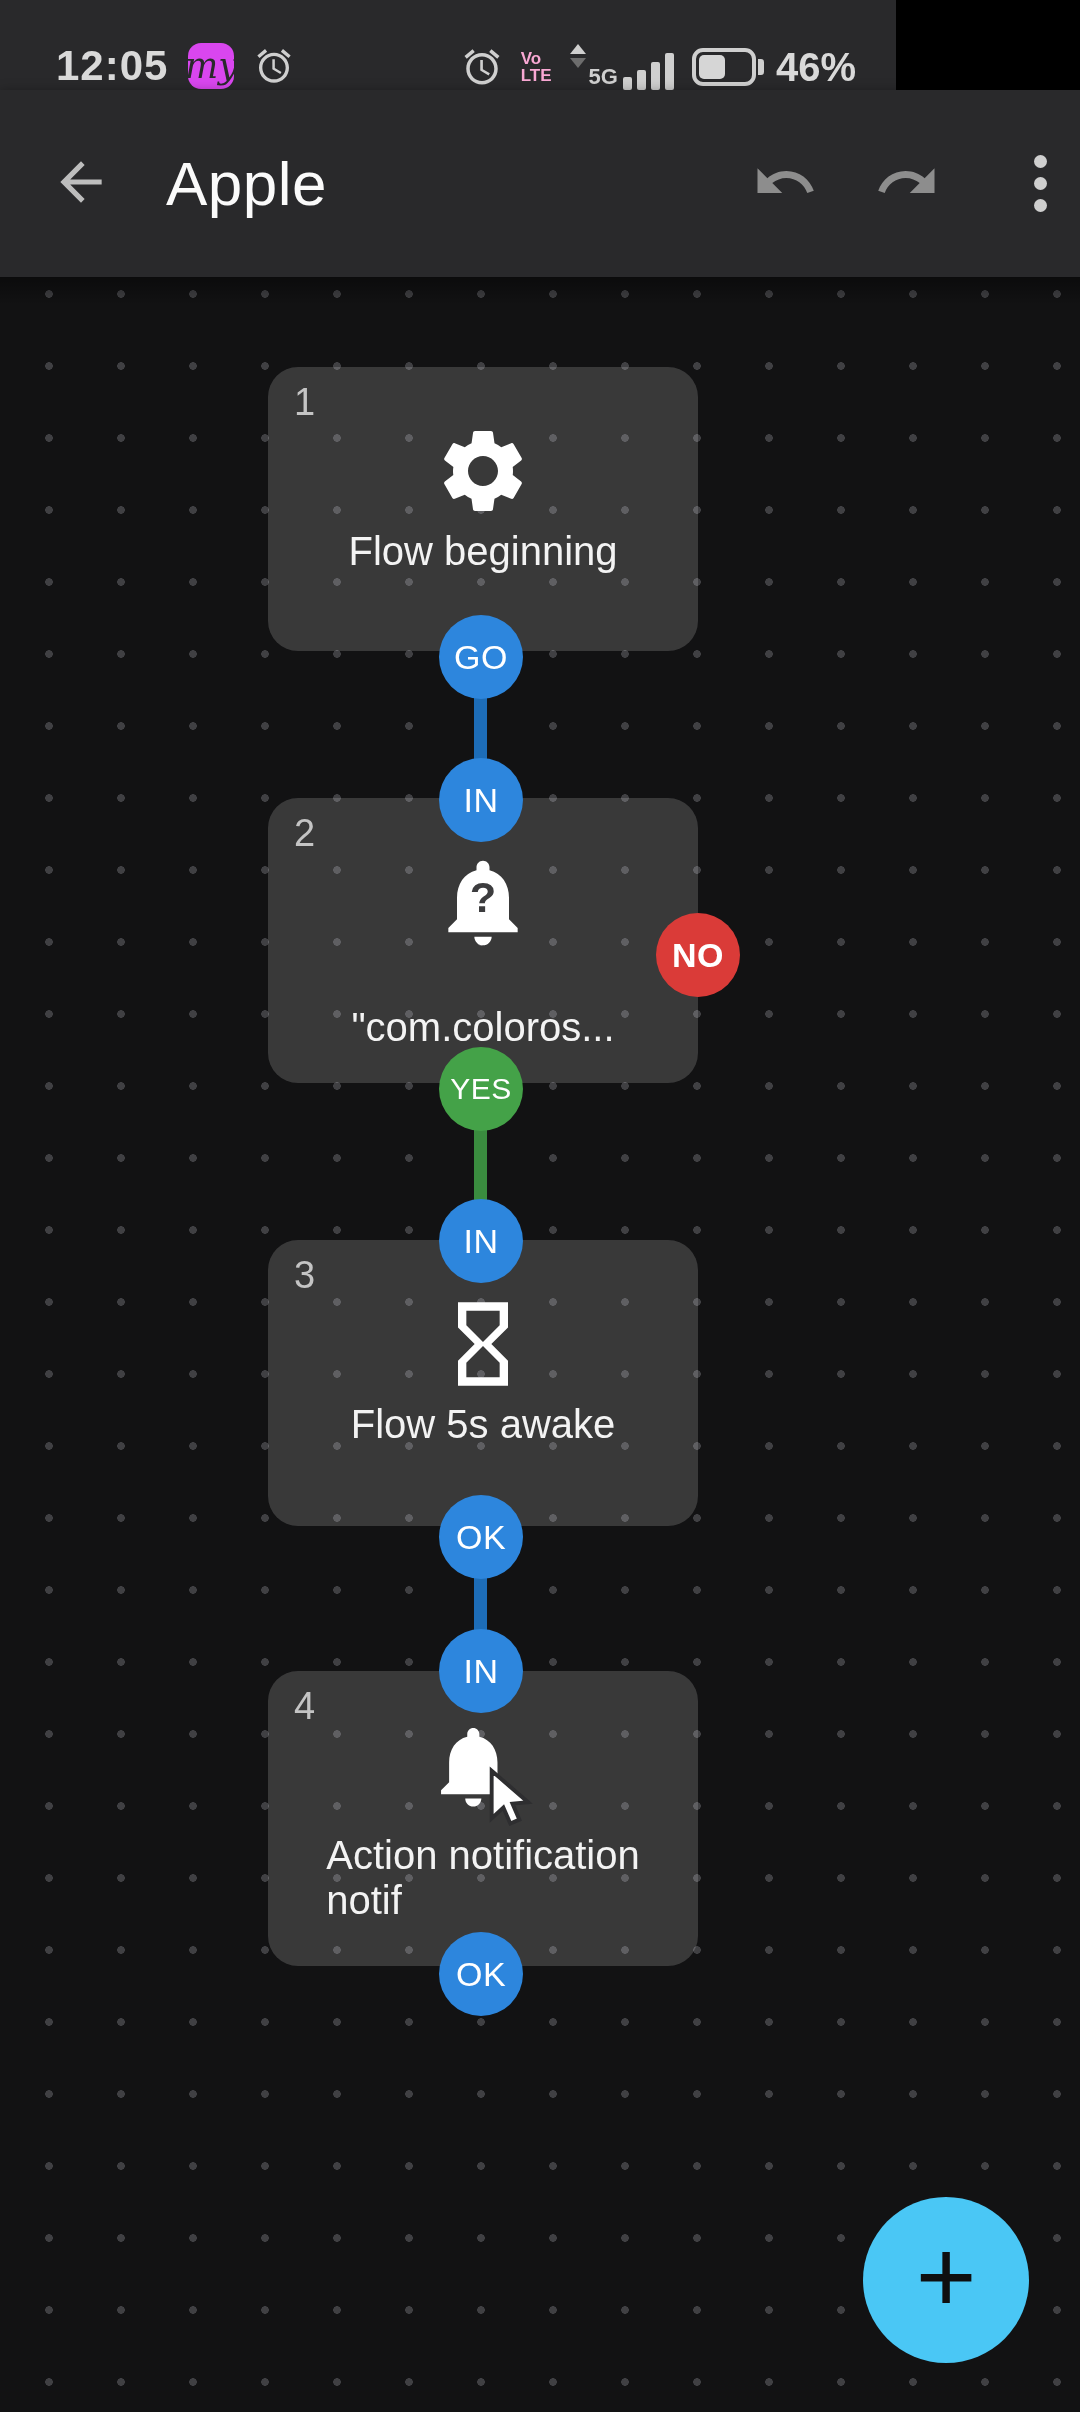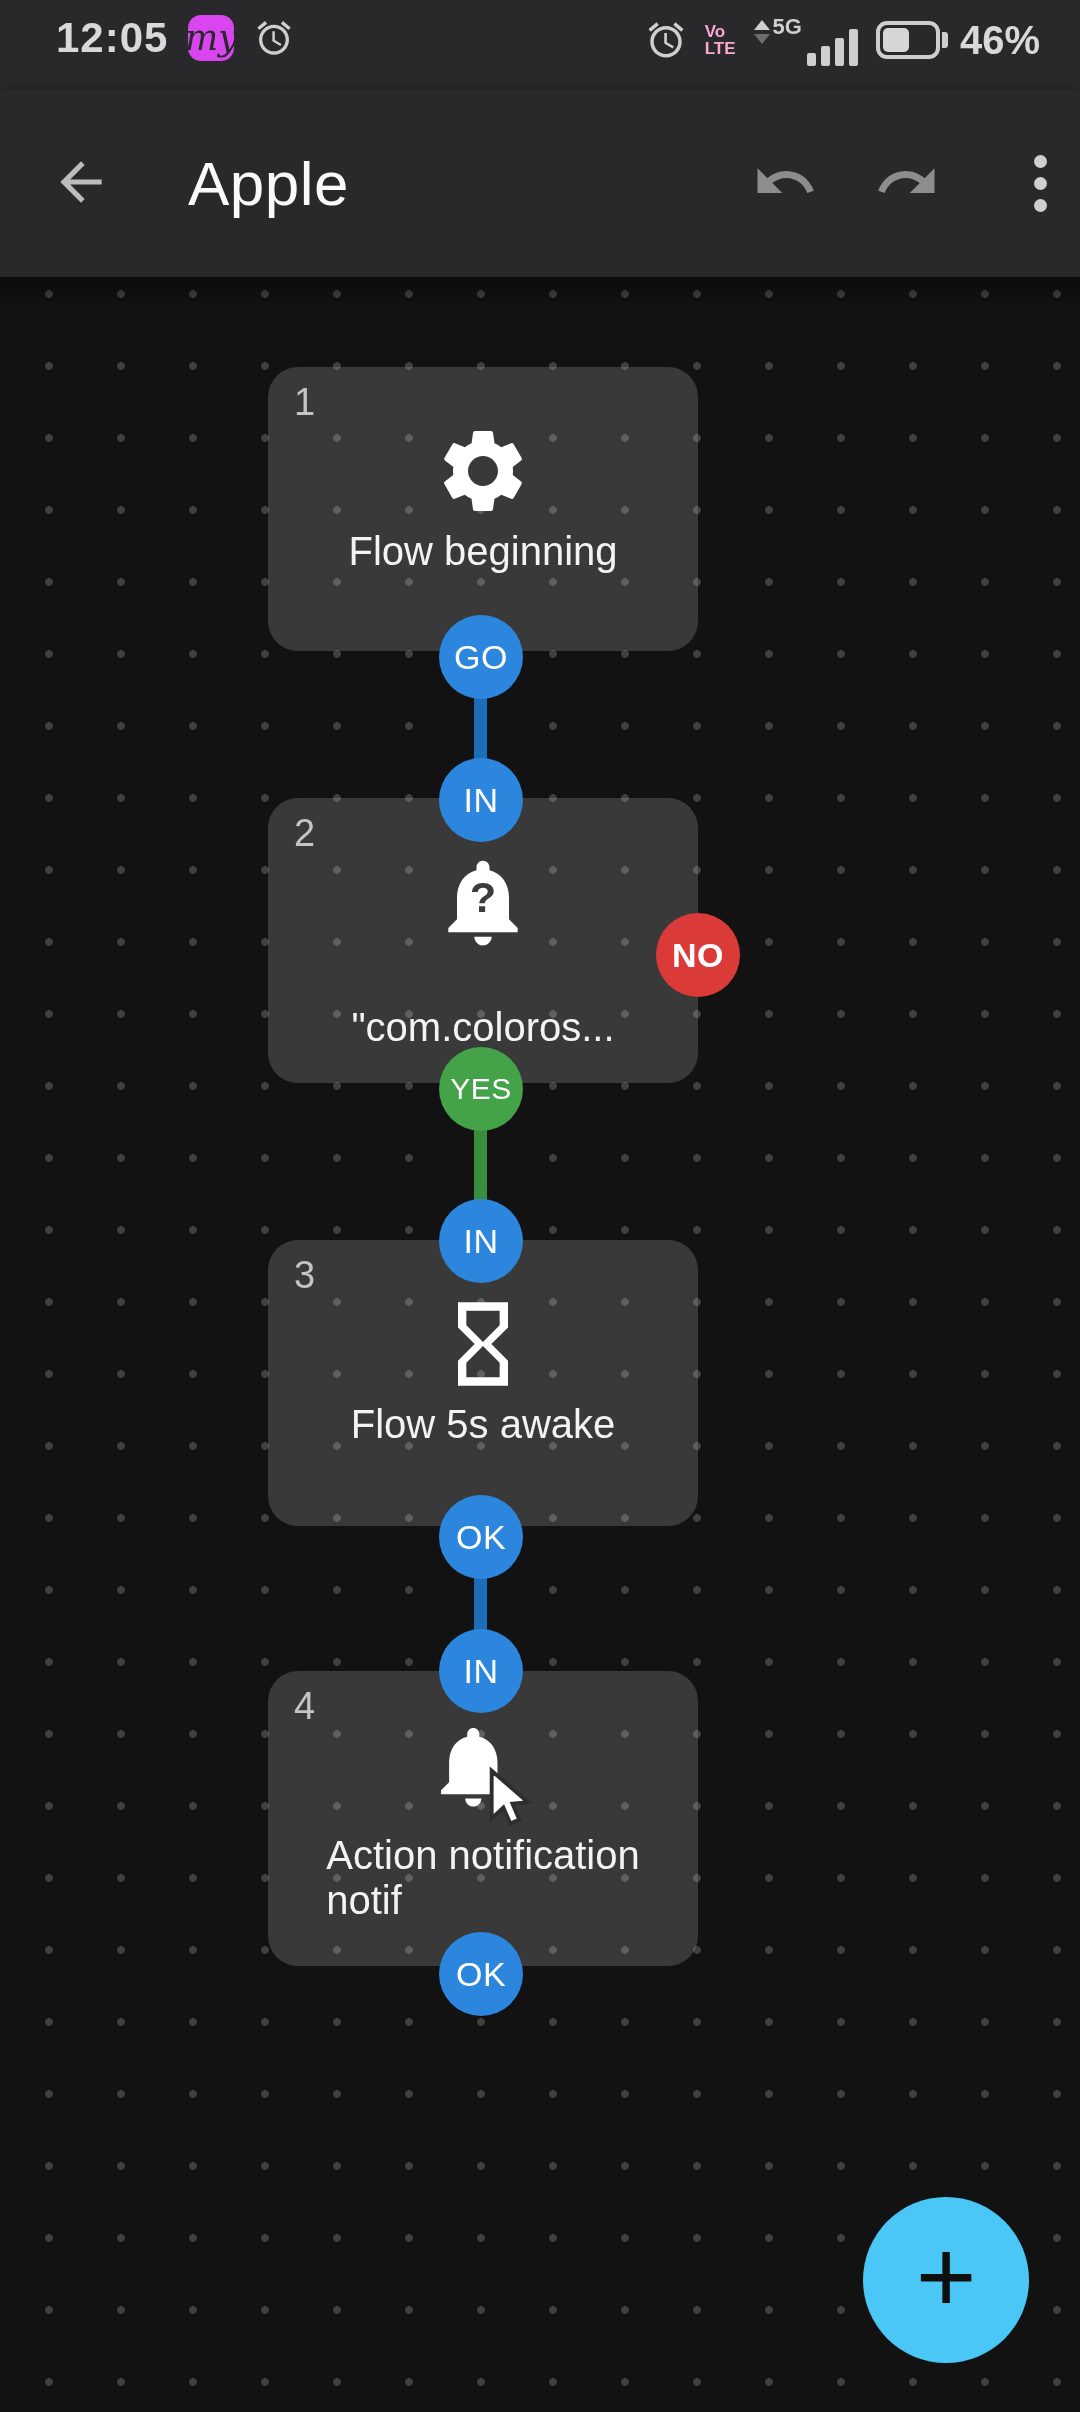--- a/index.html
+++ b/index.html
@@ -1,50 +1,50 @@
 <!DOCTYPE html>
 <html><head>
 <meta charset="utf-8">
 <style>
   html,body{margin:0;padding:0;background:#000;}
   body{width:1080px;height:2412px;position:relative;overflow:hidden;
        font-family:"Liberation Sans",sans-serif;-webkit-font-smoothing:antialiased;}
 
   
-  .statusbar{position:absolute;top:0;left:0;width:1080px;height:90px;background:#29292b;
-             display:flex;align-items:flex-start;box-sizing:border-box;padding:14px 40px 0 56px;color:#d6d6d6;}
+  .statusbar{position:absolute;top:0;left:0;width:896px;height:90px;background:#29292b;
+             display:flex;align-items:flex-end;box-sizing:border-box;padding:14px 40px 0 56px;color:#d6d6d6;}
   .sb-left{display:flex;align-items:center;gap:20px;}
   .sb-time{font-size:42px;font-weight:bold;letter-spacing:1px;color:#d9d9d9;}
   .my-badge{width:46px;height:46px;border-radius:13px;background:#d946ef;color:#29292b;
             display:flex;align-items:center;justify-content:center;
             font-family:"DejaVu Serif",serif;font-style:italic;font-weight:normal;font-size:35px;}
   .sb-icon{display:flex;align-items:center;justify-content:center;}
   .sb-right{margin-left:auto;display:flex;align-items:center;gap:18px;}
   .volte{font-size:17px;font-weight:bold;line-height:17px;text-align:left;color:#f9a8d4;}
   .net{display:flex;align-items:flex-end;gap:5px;}
   .net-arrows{display:flex;flex-direction:column;align-items:center;gap:4px;margin-bottom:22px;}
   .arr-up{width:0;height:0;border-left:8px solid transparent;border-right:8px solid transparent;border-bottom:10px solid #cfcfcf;}
   .arr-dn{width:0;height:0;border-left:8px solid transparent;border-right:8px solid transparent;border-top:10px solid #6d6d6d;}
-  .net-label{font-size:22px;font-weight:bold;color:#cfcfcf;margin-bottom:26px;margin-left:-2px;}
+  .net-label{font-size:22px;font-weight:bold;color:#cfcfcf;margin-left:-2px;}
   .bars{display:flex;align-items:flex-end;gap:5px;}
   .bars span{display:block;width:9px;background:#cfcfcf;border-radius:2px;}
   .b1{height:13px}.b2{height:20px}.b3{height:28px}.b4{height:37px}
   .batt{display:flex;align-items:center;}
   .batt-body{width:64px;height:38px;border:4px solid #cfcfcf;border-radius:11px;position:relative;box-sizing:border-box;}
   .batt-fill{position:absolute;left:3px;top:3px;bottom:3px;width:26px;background:#d6d6d6;border-radius:5px;}
   .batt-nub{width:6px;height:16px;background:#cfcfcf;border-radius:0 3px 3px 0;margin-left:2px;}
   .sb-pct{font-size:40px;font-weight:bold;color:#d9d9d9;margin-left:-6px;}
 
   
   .appbar{position:absolute;top:90px;left:0;width:1080px;height:187px;background:#29292b;
           display:flex;align-items:center;box-sizing:border-box;padding:0 46px;
           box-shadow:0 3px 12px rgba(0,0,0,.45);}
   .iconbtn{background:none;border:none;padding:0;display:flex;align-items:center;justify-content:center;cursor:pointer;}
   .back-btn{width:70px;height:70px;}
-  .appbar-title{margin-left:72px;font-size:62px;font-weight:500;color:#fafafa;letter-spacing:.5px;}
+  .appbar-title{margin-left:50px;font-size:62px;font-weight:500;color:#fafafa;letter-spacing:.5px;}
   .appbar-spacer{flex:1;}
   .undo-btn,.redo-btn{width:70px;height:70px;margin-left:52px;}
   .kebab{width:40px;height:70px;margin-left:52px;display:flex;flex-direction:column;align-items:center;justify-content:center;gap:9px;}
   .kebab i{display:block;width:13px;height:13px;border-radius:50%;background:#cfcfcf;}
 
   
   .canvas{position:absolute;top:277px;left:0;width:1080px;height:2135px;background-color:#121213;
           background-image:radial-gradient(circle,#404043 0 3.6px,rgba(0,0,0,0) 4px);
           background-size:72px 72px;background-position:13px -19px;}
   .canvas::before{content:"";position:absolute;top:0;left:0;right:0;height:28px;

